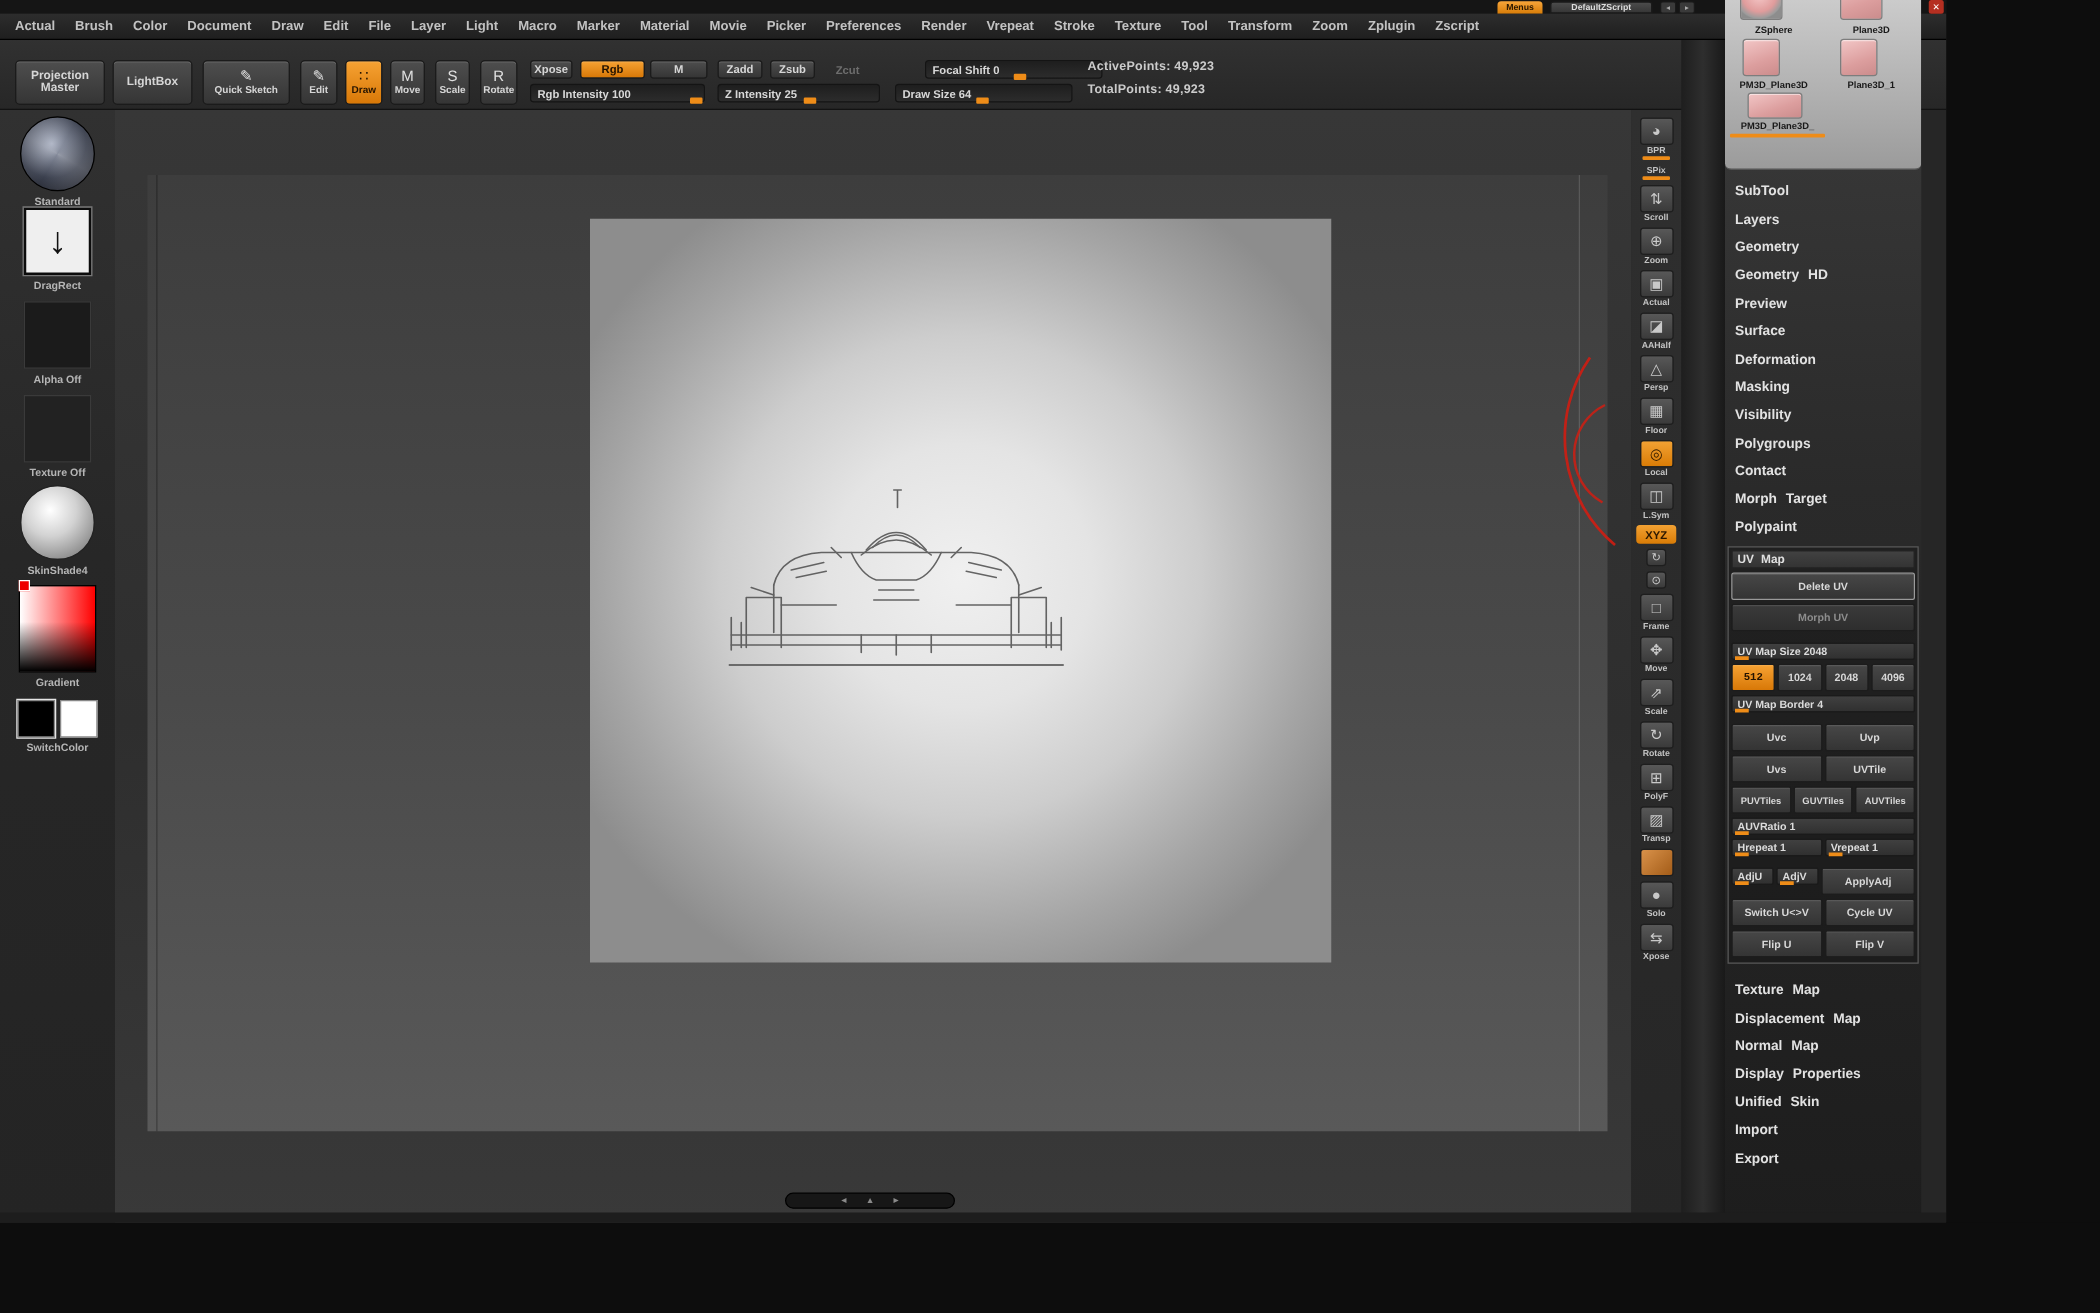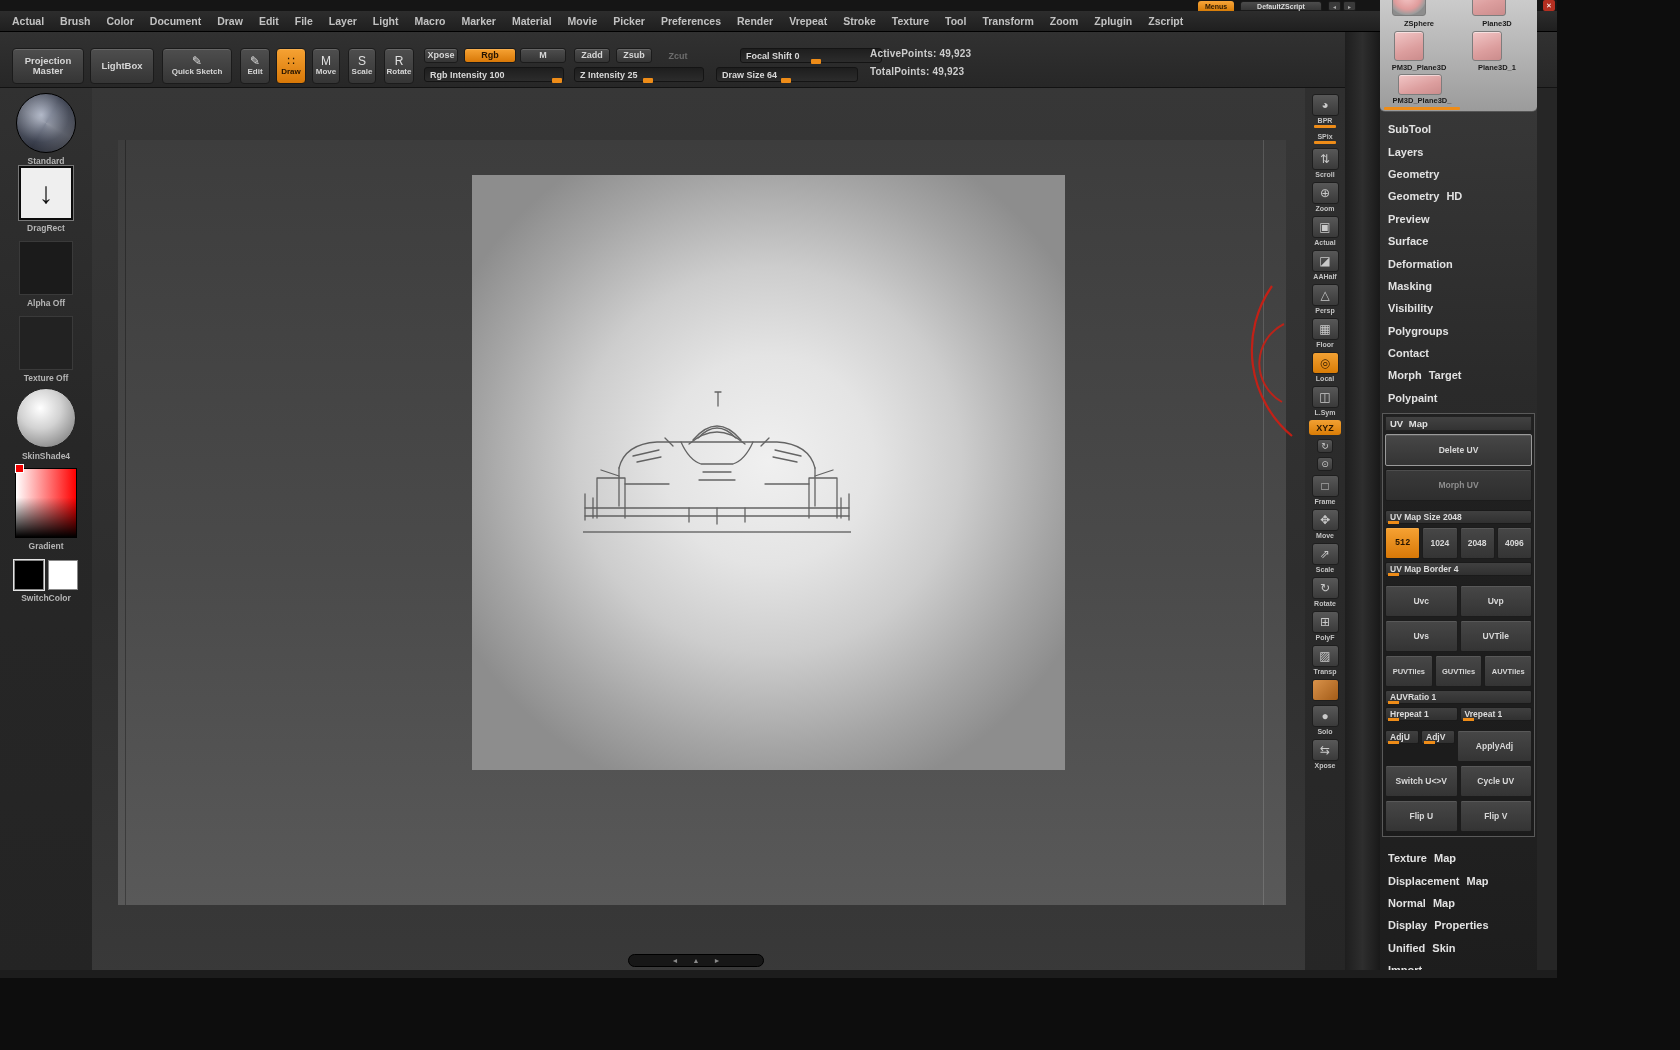--- a/index.html
+++ b/index.html
@@ -75,33 +75,33 @@
   .ric.active .ib{background:linear-gradient(180deg,#f2a133,#d97c06);color:#3a2000;}
   .ric .ib.small{width:16px;height:14px;font-size:9px;}
   .xyzpill{width:32px;height:15px;border-radius:3px;background:linear-gradient(180deg,#f2a133,#d97c06);color:#2c1800;font-size:9px;display:flex;align-items:center;justify-content:center;}
   .ric .ib.mat{background:linear-gradient(135deg,#d9924a,#a35c18);}
 
   
   .divider{position:absolute;left:1345px;top:32px;width:35px;height:946px;background:linear-gradient(90deg,#1e1e1e,#2e2e2e 50%,#191919);}
 
   
   .righttray{position:absolute;left:1380px;top:0;width:157px;height:978px;background:linear-gradient(180deg,#3c3c3c,#2a2a2a 40%,#1d1d1d);overflow:hidden;}
-  .toolbox{position:relative;width:157px;height:112px;background:linear-gradient(180deg,#cbcbcb,#9b9b9b);border-bottom:1px solid #555;border-radius:0 0 5px 5px;overflow:hidden;}
+  .toolbox{position:relative;width:157px;height:136px;background:linear-gradient(180deg,#cbcbcb,#9b9b9b);border-bottom:1px solid #555;border-radius:0 0 5px 5px;overflow:hidden;}
   .tthumb{position:absolute;border:1px solid #7d7d7d;border-radius:3px;background:linear-gradient(160deg,#f2c6c6,#dc9e9e 60%,#cb8c8c);box-shadow:inset 0 1px 0 rgba(255,255,255,.5);}
   .tthumb.sphere{background:radial-gradient(circle at 45% 40%,#f6caca,#e09c9c 52%,#9c9c9c 72%,#8d8d8d 76%);}
   .tlabel{position:absolute;font-size:7.5px;color:#191919;text-align:center;}
   .selbar{position:absolute;left:4px;top:107px;width:76px;height:3px;background:#ee8c18;border-radius:1px;}
 
   .section{height:22.4px;display:flex;align-items:center;padding-left:8px;font-size:11px;color:#e2e2e2;word-spacing:4px;cursor:default;}
   .sections{margin-top:6px;}
   .sections-bottom{margin-top:10px;}
 
   .uvpanel{margin:4px 2px 0 2px;width:153px;border:1px solid #5a5a5a;background:rgba(22,22,22,.42);padding:2px 2px 4px 2px;}
   .uvtitle{height:15px;display:flex;align-items:center;padding-left:4px;font-size:9.5px;color:#e0e0e0;word-spacing:3px;background:linear-gradient(180deg,#424242,#333);border:1px solid #222;}
-  .ubtn{height:32px;background:linear-gradient(180deg,#474747,#343434);border:1px solid #1c1c1c;border-radius:2px;color:#d8d8d8;font-size:8.5px;display:flex;align-items:center;justify-content:center;box-shadow:inset 0 1px 0 rgba(255,255,255,.1);}
+  .ubtn{height:22px;background:linear-gradient(180deg,#474747,#343434);border:1px solid #1c1c1c;border-radius:2px;color:#d8d8d8;font-size:8.5px;display:flex;align-items:center;justify-content:center;box-shadow:inset 0 1px 0 rgba(255,255,255,.1);}
   .ubtn.hl{border-color:#9a9a9a;}
   .ubtn.dim{color:#8d8d8d;background:linear-gradient(180deg,#3a3a3a,#2e2e2e);}
   .ubtn.orange{background:linear-gradient(180deg,#f6a233,#d87807);color:#241300;font-family:Liberation Mono, monospace;}
   .uslider{position:relative;height:14px;background:linear-gradient(180deg,#404040,#303030);border:1px solid #1a1a1a;border-radius:2px;color:#dcdcdc;font-size:8.5px;display:flex;align-items:center;padding:0 4px;}
   .uslider::after{content:"";position:absolute;left:2px;bottom:-1px;width:11px;height:3px;background:#ee8c18;}
   .urow{display:flex;gap:2px;margin-top:3px;}
   .urow .ubtn,.urow .uslider{flex:1;}
   .mt8{margin-top:9px;}
 
   

